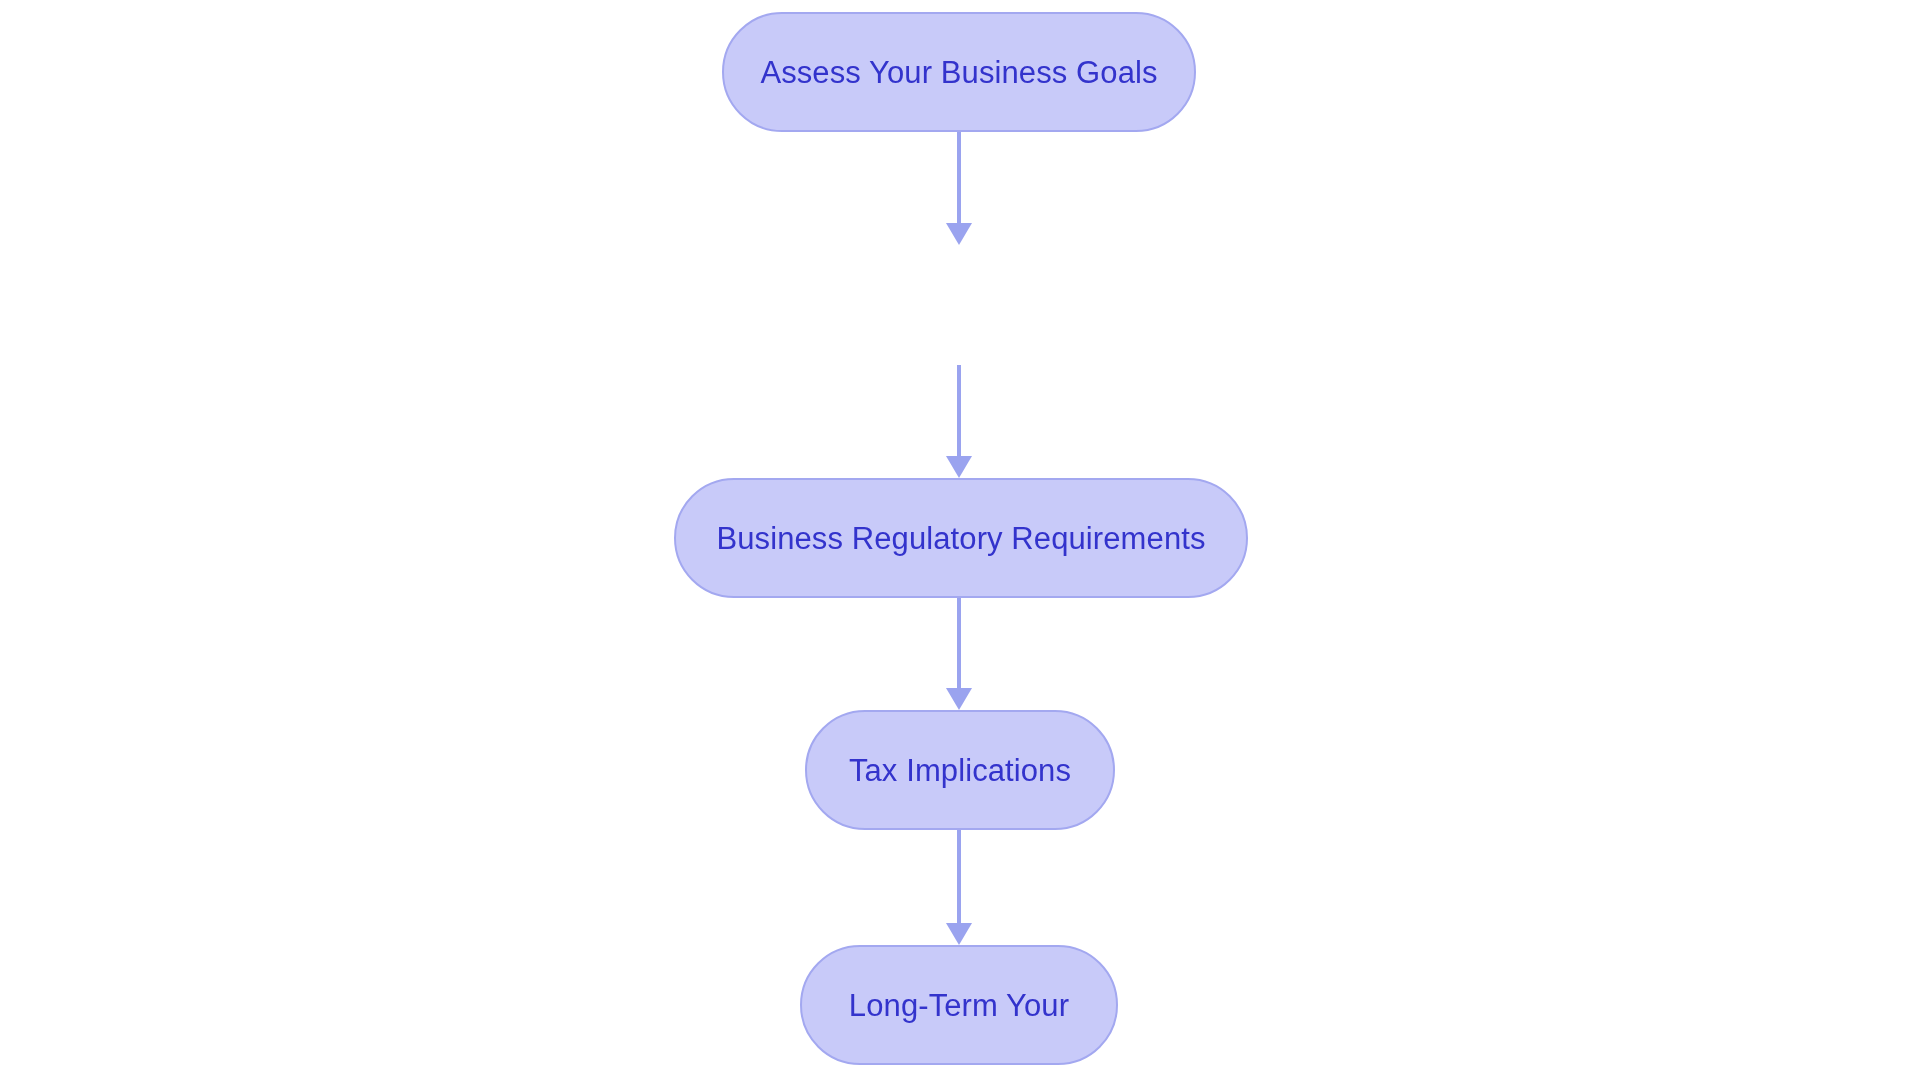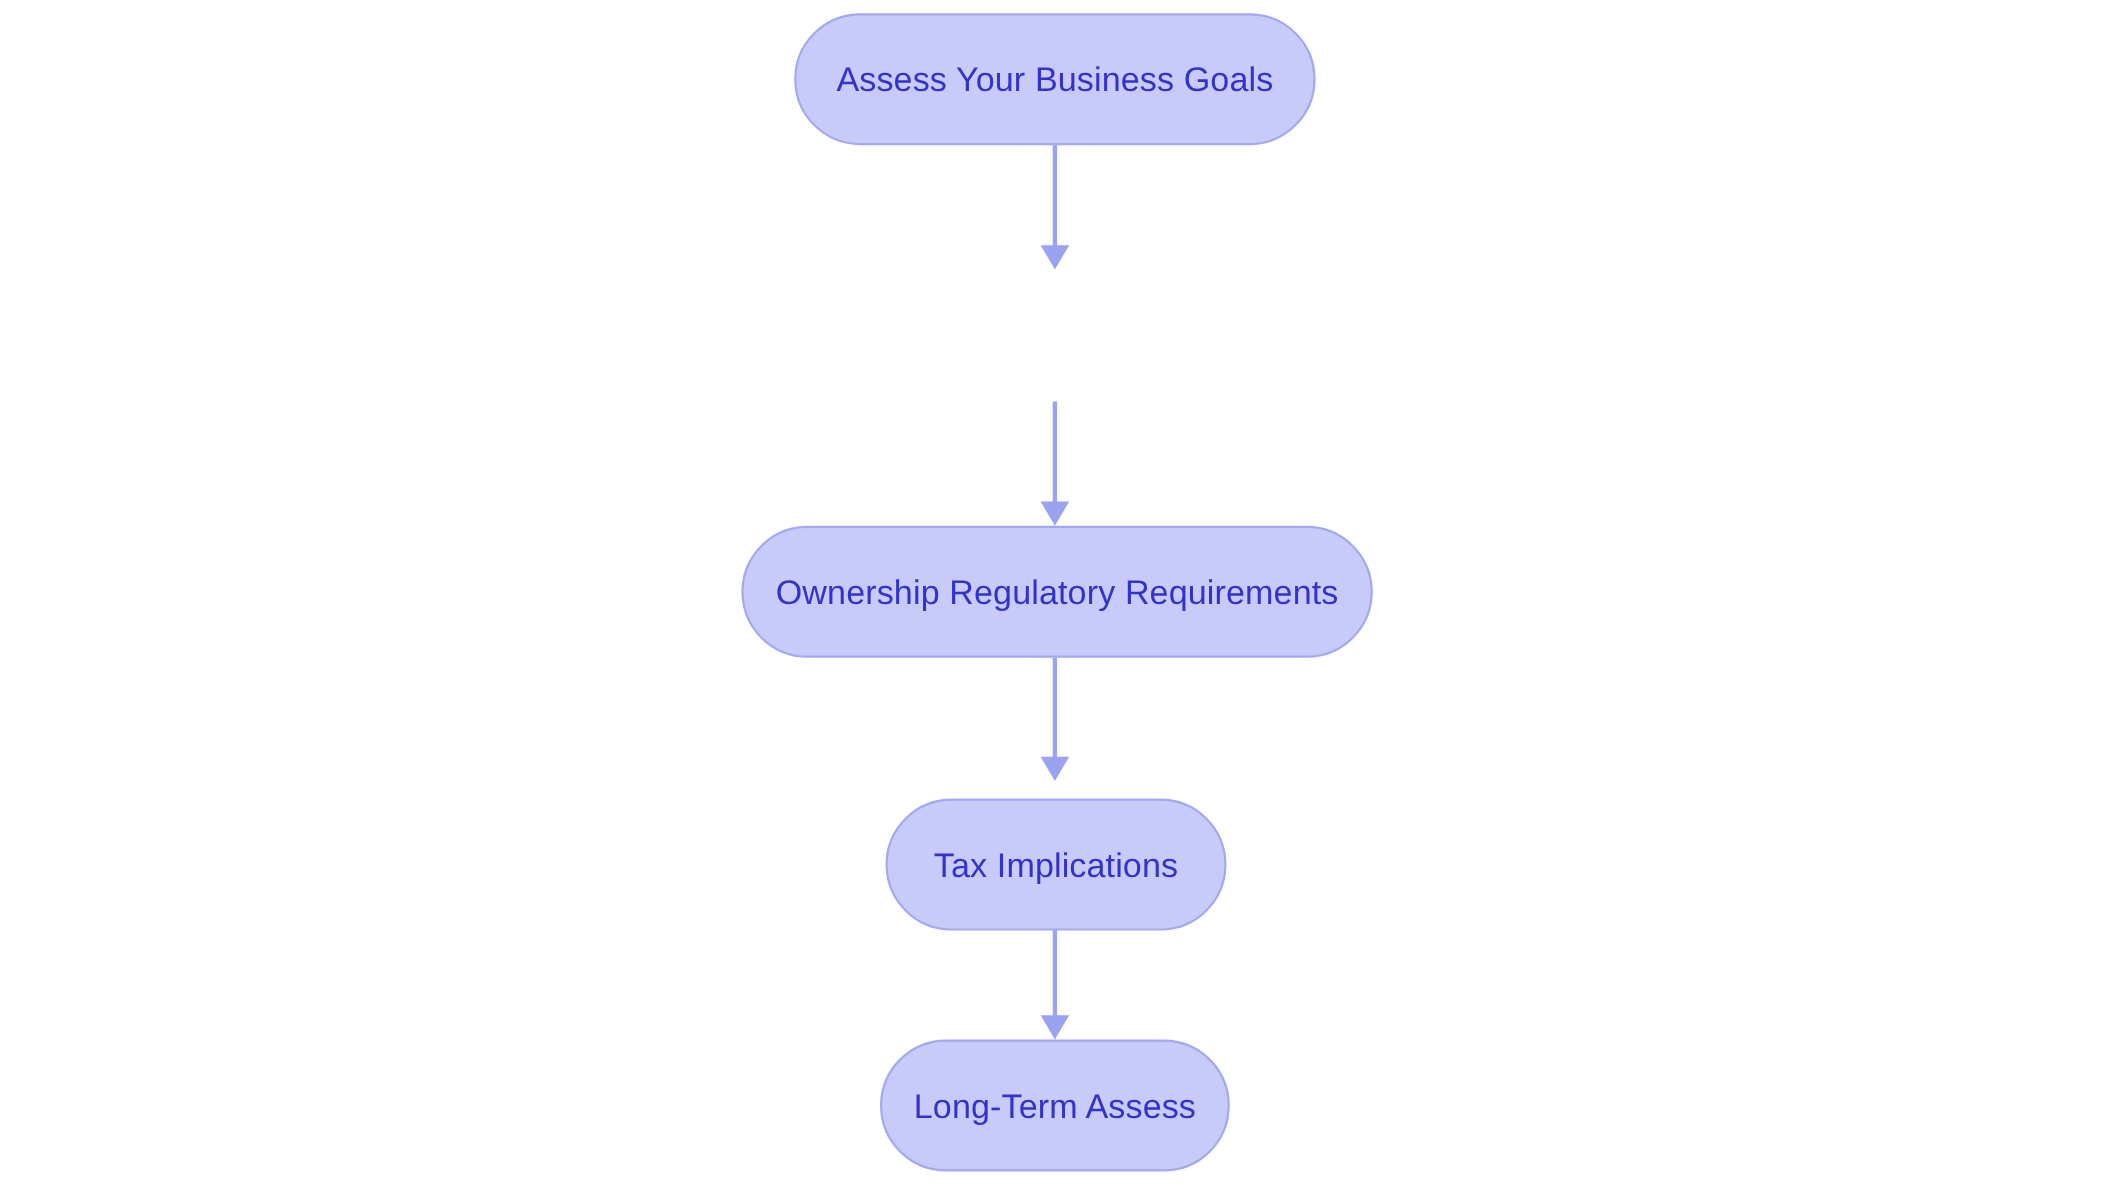--- a/index.html
+++ b/index.html
@@ -93,24 +93,24 @@
     <div class="connector-line" style="height: 95px; background: rgb(154, 163, 239);"></div>
     <div class="connector-head" style="top: 93px; border-top-color: rgb(154, 163, 239);"></div>
   </div>
 
   <div class="flow-node" id="node-box-0" style="left: 722px; top: 12px; width: 474px; height: 120px; font-size: 31px; background: rgb(200, 202, 249); border-color: rgb(163, 168, 240); color: rgb(51, 51, 204);">
     <span class="flow-node-label">Assess Your Business Goals</span>
   </div>
 
 
   <div class="flow-node" id="node-box-2" style="left: 674px; top: 478px; width: 574px; height: 120px; font-size: 31px; background: rgb(200, 202, 249); border-color: rgb(163, 168, 240); color: rgb(51, 51, 204);">
-    <span class="flow-node-label">Ownership Regulatory Requirements</span>
+    <span class="flow-node-label">Business Regulatory Requirements</span>
   </div>
 
-  <div class="flow-node" id="node-box-3" style="left: 805px; top: 710px; width: 310px; height: 120px; font-size: 31px; background: rgb(200, 202, 249); border-color: rgb(163, 168, 240); color: rgb(51, 51, 204); margin-top: 16px;">
+  <div class="flow-node" id="node-box-3" style="left: 805px; top: 710px; width: 310px; height: 120px; font-size: 31px; background: rgb(200, 202, 249); border-color: rgb(163, 168, 240); color: rgb(51, 51, 204);">
     <span class="flow-node-label">Tax Implications</span>
   </div>
 
   <div class="flow-node" id="node-box-4" style="left: 800px; top: 945px; width: 318px; height: 120px; font-size: 31px; background: rgb(200, 202, 249); border-color: rgb(163, 168, 240); color: rgb(51, 51, 204);">
-    <span class="flow-node-label">Long-Term Assess</span>
+    <span class="flow-node-label">Long-Term Your</span>
   </div>
 
 </div>
 
 </body></html>

